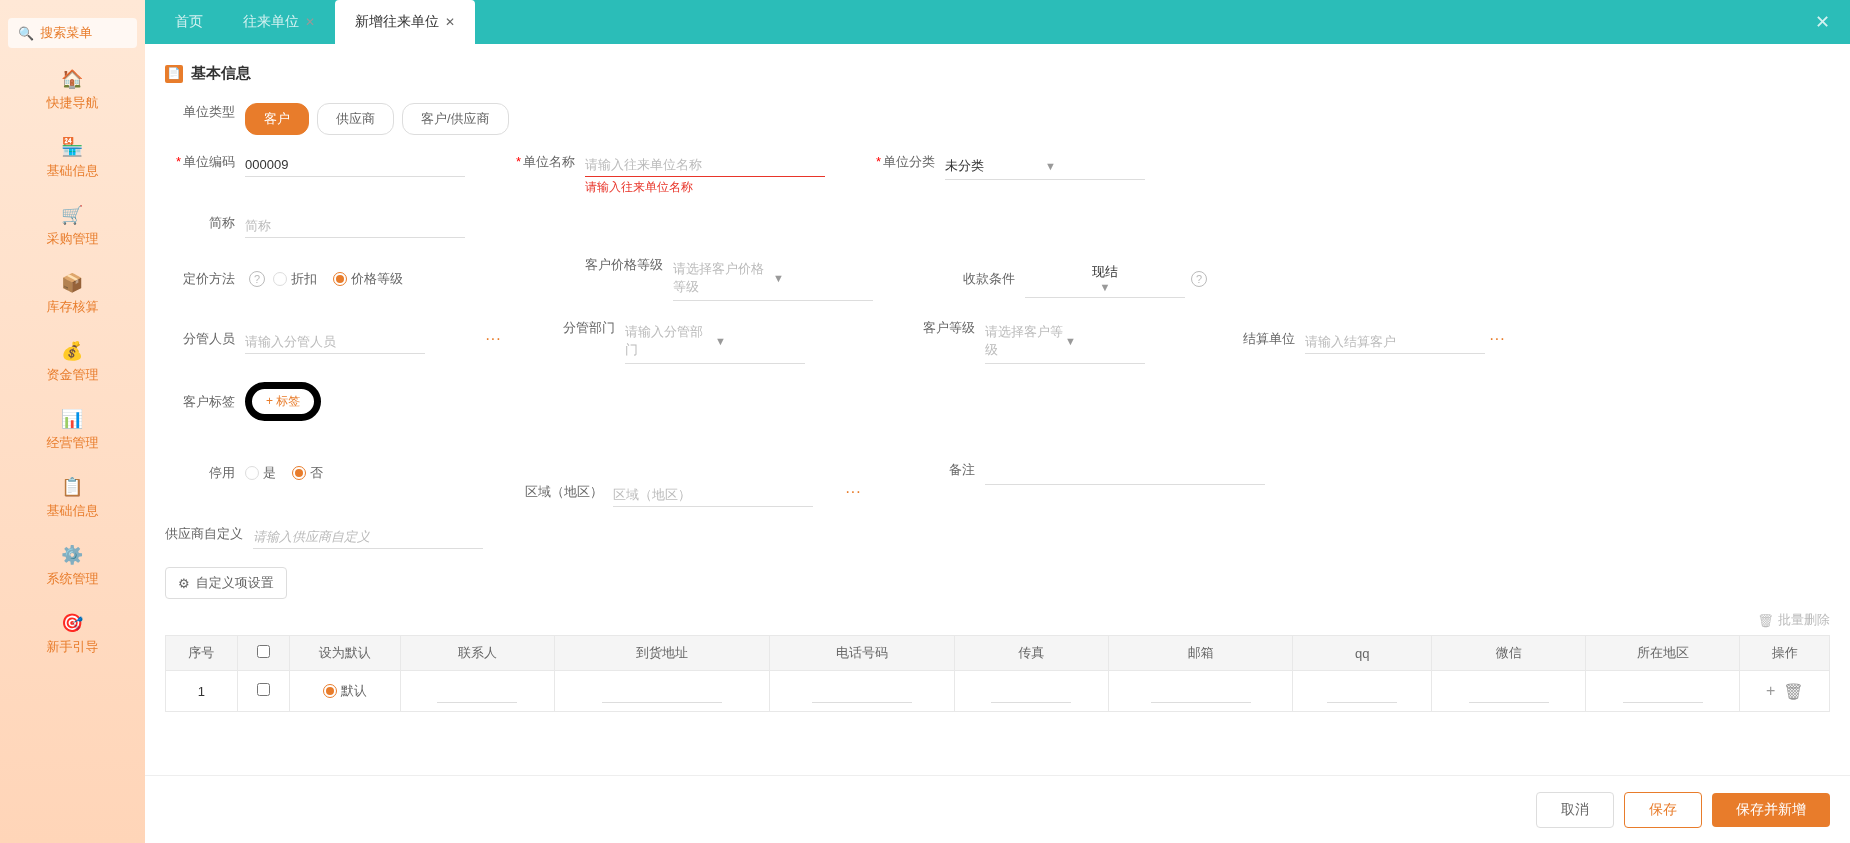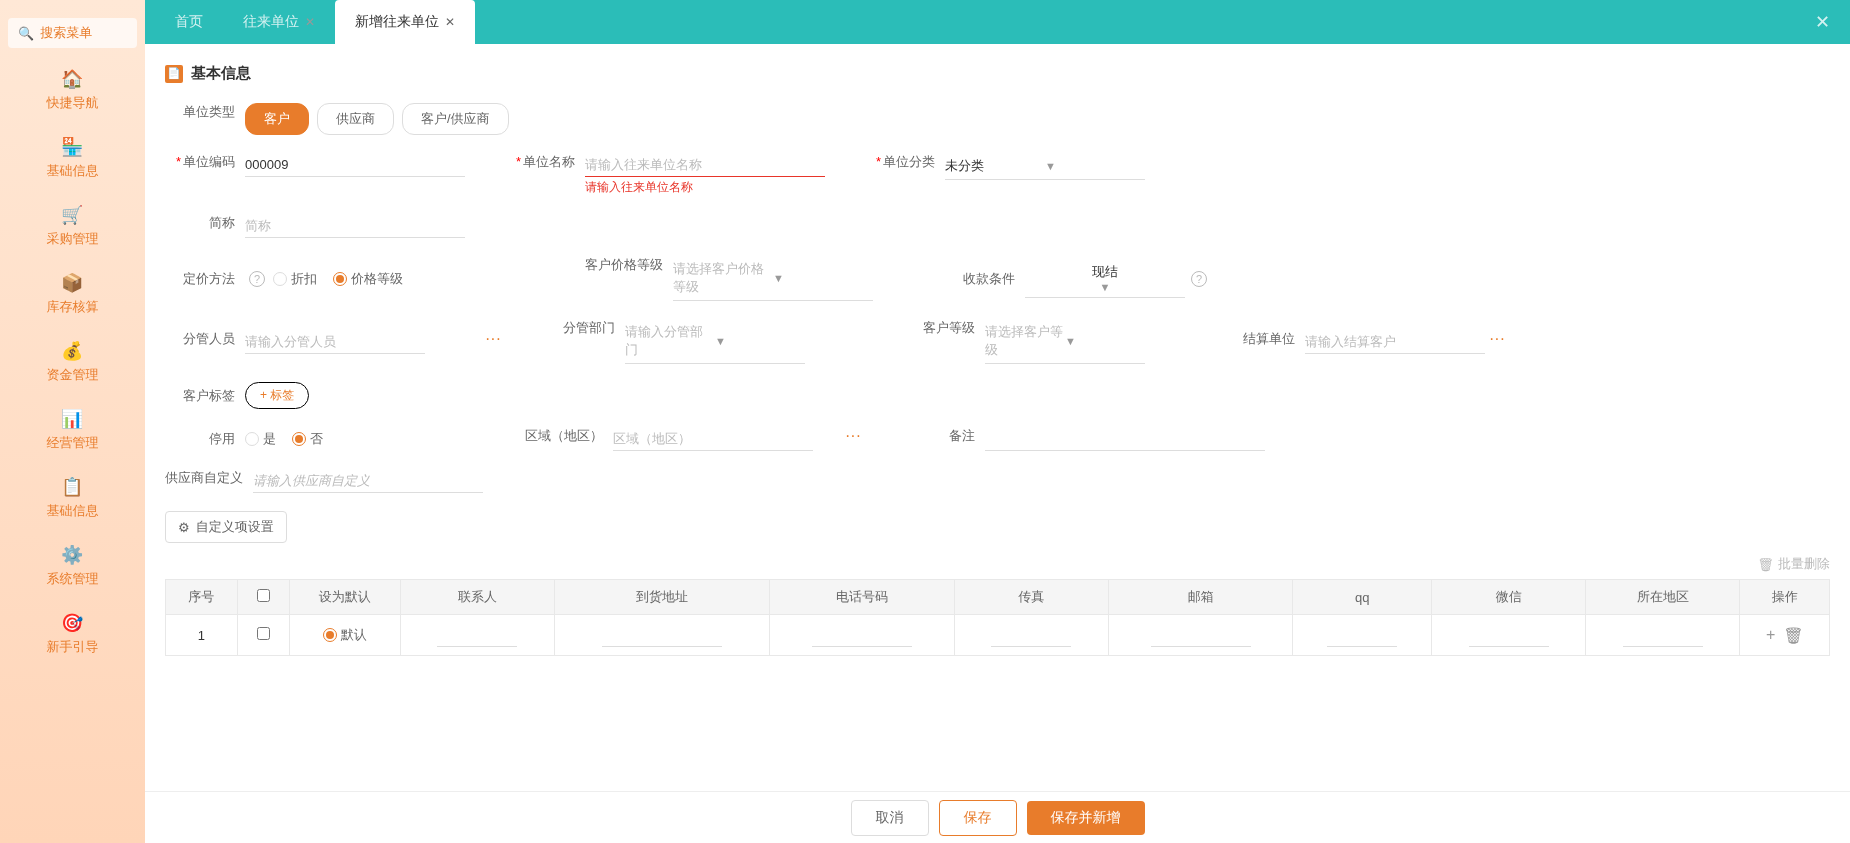--- a/index.html
+++ b/index.html
@@ -56,39 +56,39 @@
     .form-select .arrow { color: #999; font-size: 11px; }
 
     
     .radio-group { display: flex; gap: 16px; align-items: center; }
     .radio-item { display: flex; align-items: center; gap: 4px; cursor: pointer; font-size: 13px; color: #666; }
     .radio-circle { width: 14px; height: 14px; border-radius: 50%; border: 1.5px solid #ddd; display: flex; align-items: center; justify-content: center; }
     .radio-circle.checked { border-color: #e87c2b; }
     .radio-dot { width: 8px; height: 8px; border-radius: 50%; background: #e87c2b; }
 
     
-    .tag-btn { border: 1px solid #000000; color: #e87c2b; border-radius: 20px; padding: 4px 14px; font-size: 12px; cursor: pointer; background: #fff; display: flex; align-items: flex-start; gap: 4px; }
+    .tag-btn { border: 7px solid #000000; color: #e87c2b; border-radius: 20px; padding: 4px 14px; font-size: 12px; cursor: pointer; background: #fff; display: flex; align-items: flex-start; gap: 4px; }
 
     
     .more-btn { color: #e87c2b; cursor: pointer; font-size: 16px; padding: 0 4px; }
 
     
     .help-icon { width: 16px; height: 16px; border-radius: 50%; border: 1px solid #bbb; color: #bbb; display: flex; align-items: center; justify-content: center; font-size: 11px; cursor: pointer; margin-left: 4px; }
 
     
     .custom-settings-btn { border: 1px solid #ddd; padding: 6px 12px; font-size: 13px; color: #666; cursor: pointer; background: #fff; border-radius: 4px; display: flex; align-items: center; gap: 6px; margin-bottom: 12px; }
 
     
     .data-table { width: 100%; border-collapse: collapse; font-size: 13px; }
     .data-table th { background: #f5f5f5; border: 1px solid #e8e8e8; padding: 8px 10px; text-align: center; color: #666; font-weight: normal; }
     .data-table td { border: 1px solid #e8e8e8; padding: 8px 10px; text-align: center; color: #333; }
     .data-table td input[type="checkbox"] { cursor: pointer; }
 
     
-    .footer { height: 52px; background: #fff; border-top: 1px solid #eee; display: flex; align-items: center; justify-content: center; padding: 9px 20px; gap: 10px; }
+    .footer { height: 68px; background: #fff; border-top: 1px solid #eee; display: flex; align-items: center; justify-content: flex-end; padding: 9px 20px; gap: 10px; }
     .btn-cancel { padding: 8px 24px; border: 1px solid #ddd; background: #fff; color: #666; border-radius: 4px; cursor: pointer; font-size: 14px; }
     .btn-save { padding: 8px 24px; border: 1px solid #e87c2b; background: #fff; color: #e87c2b; border-radius: 4px; cursor: pointer; font-size: 14px; }
     .btn-save-new { padding: 8px 24px; border: none; background: #e87c2b; color: #fff; border-radius: 4px; cursor: pointer; font-size: 14px; }
 
     .batch-delete { color: #bbb; font-size: 13px; text-align: right; margin-bottom: 6px; display: flex; align-items: center; justify-content: flex-end; gap: 4px; cursor: pointer; }
     .row-actions { display: flex; align-items: center; gap: 8px; justify-content: center; }
     .row-action-btn { color: #999; cursor: pointer; font-size: 16px; }
 
     
     .page-content::-webkit-scrollbar { width: 6px; }
@@ -295,21 +295,21 @@
               <span>是</span>
             </div>
             <div class="radio-item">
               <div class="radio-circle checked">
                 <div class="radio-dot"></div>
               </div>
               <span>否</span>
             </div>
           </div>
         </div>
-        <div class="form-group" style="flex:0 0 auto; min-width:340px;">
+        <div class="form-group" style="flex:0 0 auto; min-width:340px;margin-top:44px;">
           <span class="form-label">区域（地区）</span>
           <div class="form-field">
             <input class="form-input" type="text" style="width: 200px;" placeholder="区域（地区）">
           </div>
           <span class="more-btn">···</span>
         </div>
         <div class="form-group" style="flex:0 0 auto; min-width:280px;">
           <span class="form-label">备注</span>
           <div class="form-field">
             <input class="form-input" type="text" style="width: 280px;">

